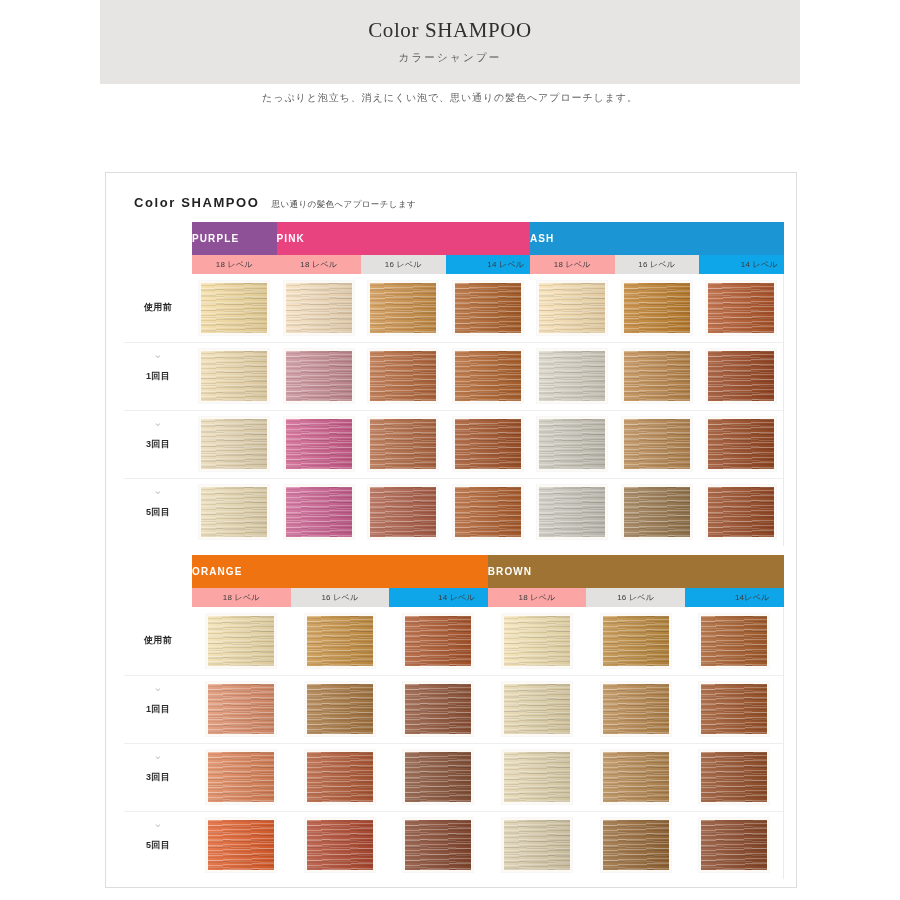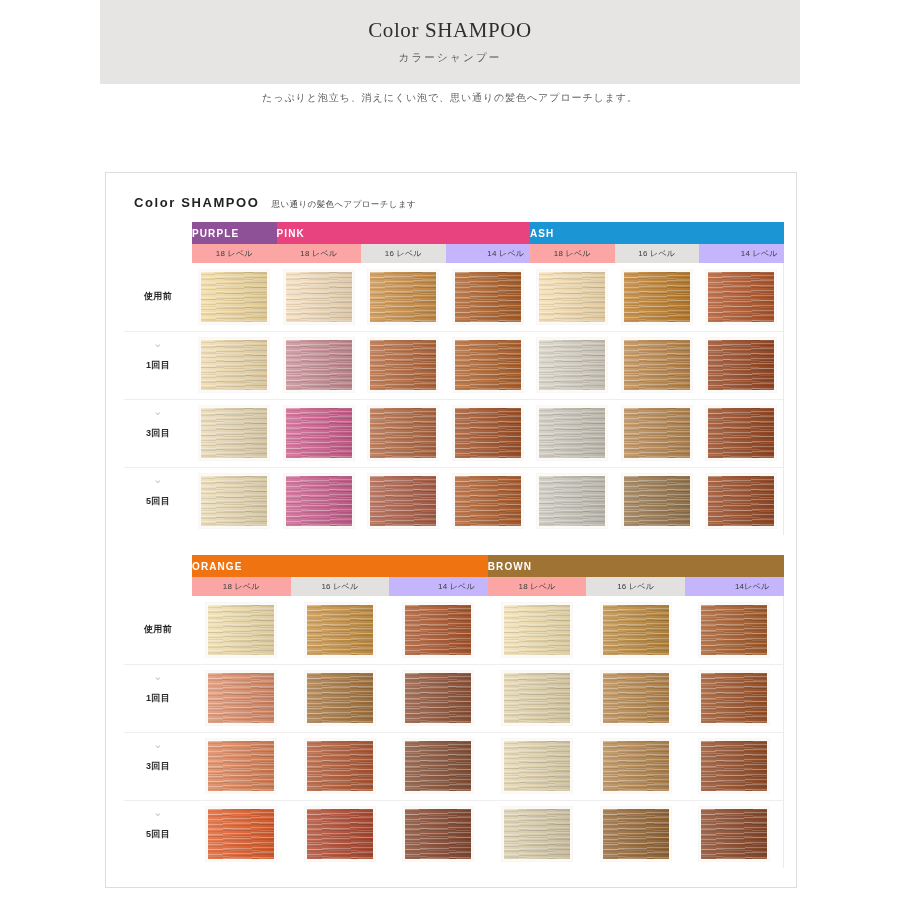--- a/index.html
+++ b/index.html
@@ -60,35 +60,35 @@
     font-size:8.5px;color:#4a4a4a;letter-spacing:.4px;
   }
 
   table.grid{border-collapse:collapse;table-layout:fixed;width:100%;}
   table.grid td,table.grid th{padding:0;margin:0;border:0;}
 
   .col-label{width:68px;}
 
   
   .band{
-    height:22px;color:#fff;font-size:10px;font-weight:700;letter-spacing:1.1px;
+    height:33px;color:#fff;font-size:10px;font-weight:700;letter-spacing:1.1px;
     text-align:left;padding-left:12px;vertical-align:middle;
     box-sizing:border-box;
   }
   .band.blank{background:transparent;}
 
   
   .lvl{
     height:19px;text-align:center;font-size:8px;color:#3b3b3b;
     letter-spacing:.2px;vertical-align:middle;
     border-right:2px solid #ffffff;box-sizing:border-box;
   }
   .lvl.g1{background:#fca5a5;}
   .lvl.g2{background:#e2e1e0;}
-  .lvl.g3{background:#c4b5fd;padding-left:36px;}
+  .lvl.g3{background:#0ea5e9;padding-left:36px;}
   .lvl.blank{background:transparent;border-right:0;}
 
   
   .rl{
     width:68px;text-align:center;vertical-align:middle;
     font-size:9px;font-weight:700;color:#2a2a2a;letter-spacing:.3px;
     border-right:1px solid #eceaea;
     position:relative;
   }
   .rl .chev{

